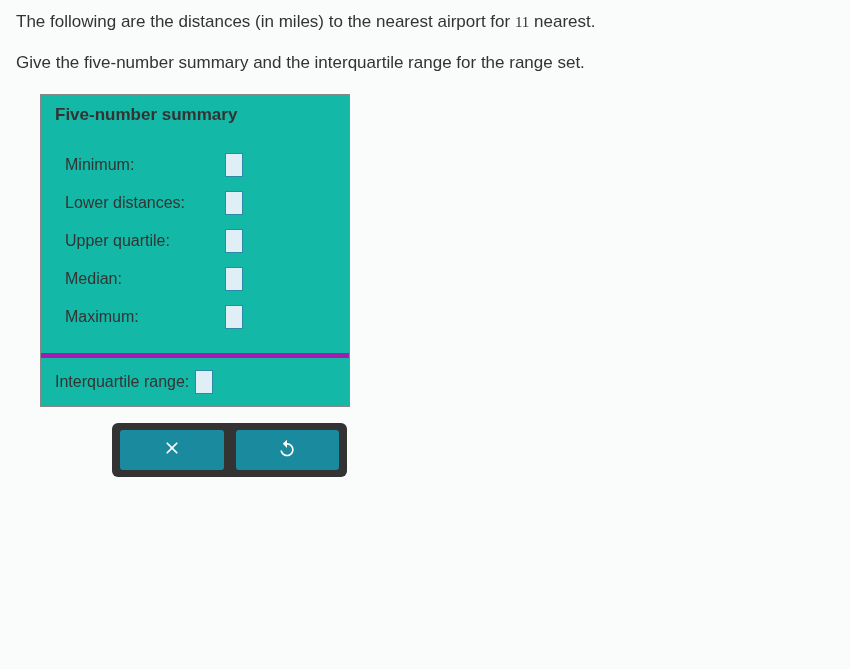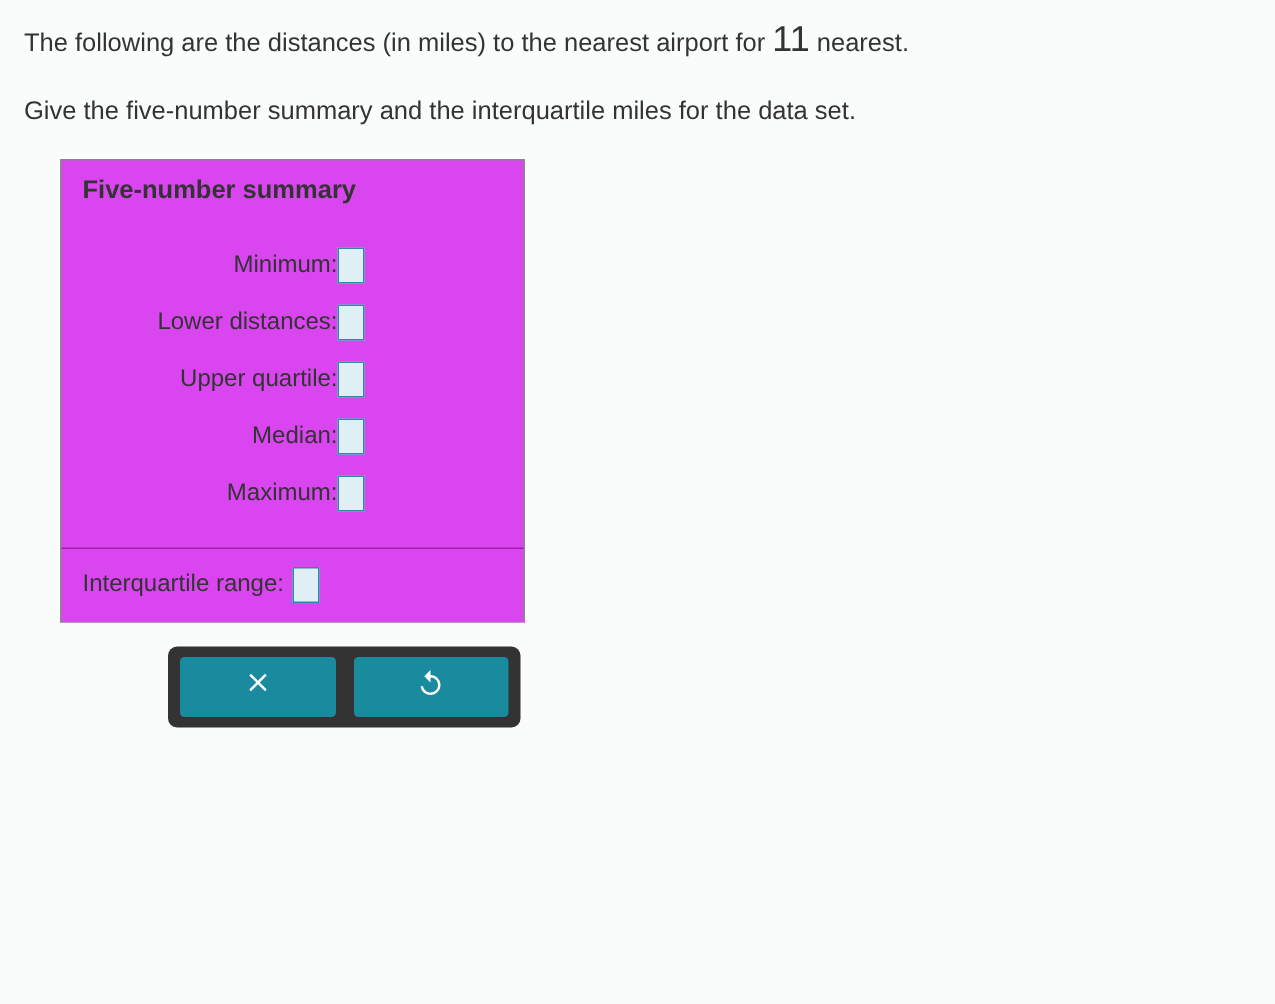--- a/index.html
+++ b/index.html
@@ -23,60 +23,60 @@
     }
     .problem-text p {
       margin-bottom: 14px;
     }
     .data-list {
       padding-left: 48px;
       letter-spacing: 1px;
       font-size: 18px;
     }
     .num-highlight {
-      font-size: 24px;
+      font-size: 15px;
+      font-family: Liberation Serif, serif;
     }
     .summary-box {
       border: 1px solid #888;
       width: 310px;
       margin-top: 10px;
       margin-left: 24px;
-      background: #d946ef;
+      background: #14b8a6;
     }
     .summary-header {
       padding: 10px 14px 8px 14px;
       font-weight: bold;
       border-bottom: none;
       font-size: 17px;
     }
     .summary-body {
       padding: 6px 14px 10px 24px;
     }
     .row {
       display: flex;
       align-items: center;
       margin: 14px 0;
     }
     .row-label {
       width: 160px;
       font-size: 16px;
-      text-align: right;
     }
     .input-cell {
       width: 18px;
       height: 24px;
       border: 1px solid #2a8aa8;
       background: #dfeff5;
       display: inline-block;
       font-size: 14px;
       text-align: center;
       padding: 0;
     }
     .iqr-section {
-      border-top: 1px solid #a21caf;
+      border-top: 5px solid #a21caf;
       padding: 12px 14px 12px 14px;
       display: flex;
       align-items: center;
     }
     .iqr-label {
       margin-right: 6px;
       font-size: 16px;
     }
     .button-bar {
       margin-top: 16px;
@@ -107,21 +107,21 @@
       fill: #fff;
     }
   </style>
 </head>
 <body>
 
 <div class="problem-text">
   <p>
     <span>The following are the distances (in miles) to the nearest airport for </span><span class="num-highlight">11</span><span> nearest.</span>
   </p>
-  <p>Give the five-number summary and the interquartile miles for the data set.</p>
+  <p>Give the five-number summary and the interquartile range for the range set.</p>
 </div>
 
 <div class="summary-box">
   <div class="summary-header">Five-number summary</div>
   <div class="summary-body">
     <div class="row">
       <span class="row-label">Minimum:</span>
       <input class="input-cell" value="" style="">
     </div>
     <div class="row">

